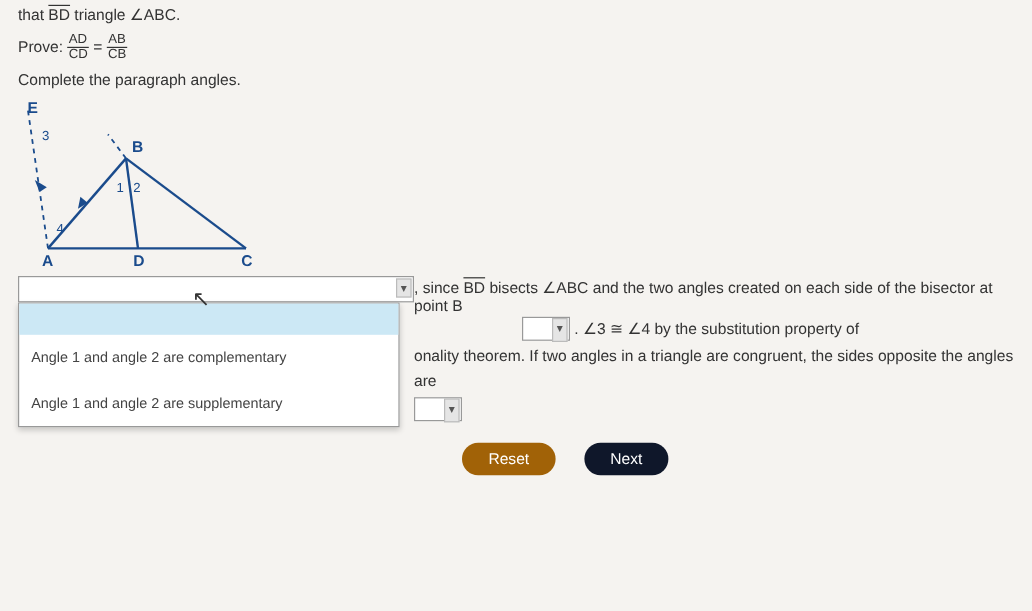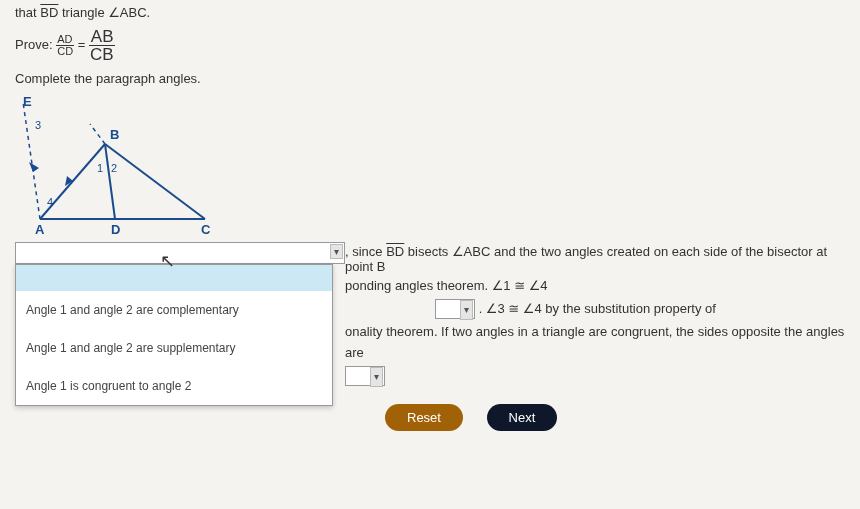--- a/index.html
+++ b/index.html
@@ -31,21 +31,21 @@
   <span>that </span><span class="ov">BD</span><span> triangle ∠ABC.</span>
 </div>
 
 <div class="problem-text">
   <span>Prove: </span>
   <span style="display:inline-block;vertical-align:middle;font-size:11px;text-align:left;line-height:1">
     <span style="display:block;border-bottom:1px solid #333;padding:0 1px">AD</span>
     <span style="display:block;padding:0 1px">CD</span>
   </span>
   <span> = </span>
-  <span style="display:inline-block;vertical-align:middle;font-size:17px;text-align:right;line-height:1">
+  <span style="display:inline-block;vertical-align:middle;font-size:11px;text-align:center;line-height:1">
     <span style="display:block;border-bottom:1px solid #333;padding:0 1px">AB</span>
     <span style="display:block;padding:0 1px">CB</span>
   </span>
 </div>
 
 <div class="problem-text">Complete the paragraph angles.</div>
 
 <div class="diagram">
 <svg width="210" height="140" viewBox="0 0 210 140">
   <line x1="25" y1="125" x2="190" y2="125" stroke="#1a4b8c" stroke-width="2"></line>
@@ -70,26 +70,24 @@
 
 <div class="content-row">
   <div class="dropdown-wrap">
     <select class="dd"></select>
     <span class="dd-arrow">▾</span>
     <span class="cursor">↖</span>
     <div class="dropdown-menu">
       <div class="opt empty hover"></div>
       <div class="opt">Angle 1 and angle 2 are complementary</div>
       <div class="opt">Angle 1 and angle 2 are supplementary</div>
-      <div class="opt">Angle 1 is congruent to angle 2</div>
     </div>
   </div>
   <div class="right-text">
     <span> , since </span><span class="ov">BD</span><span> bisects ∠ABC and the two angles created on each side of the bisector at point B</span>
-    <div class="proof-line"><span>ponding angles theorem. ∠1 ≅ ∠4</span></div>
     <div class="proof-line">
       <span class="dropdown-wrap" style="margin-left:90px">
         <select class="dd-sm"></select>
         <span class="dd-arrow" style="top:1px">▾</span>
       </span>
       <span> . ∠3 ≅ ∠4 by the substitution property of</span>
     </div>
     <div class="proof-line">onality theorem. If two angles in a triangle are congruent, the sides opposite the angles are</div>
     <div class="proof-line">
       <span class="dropdown-wrap">

